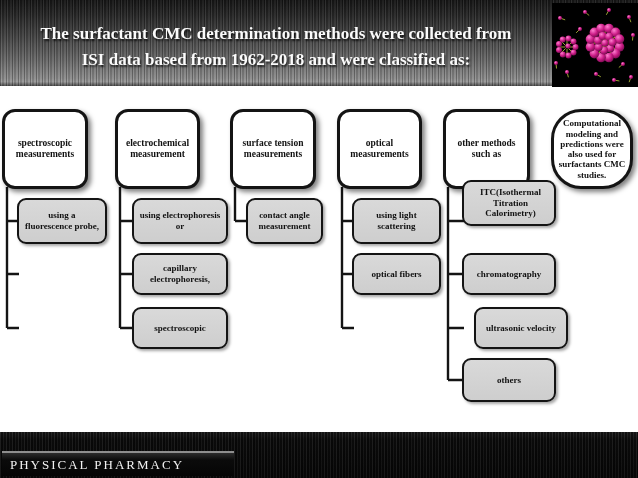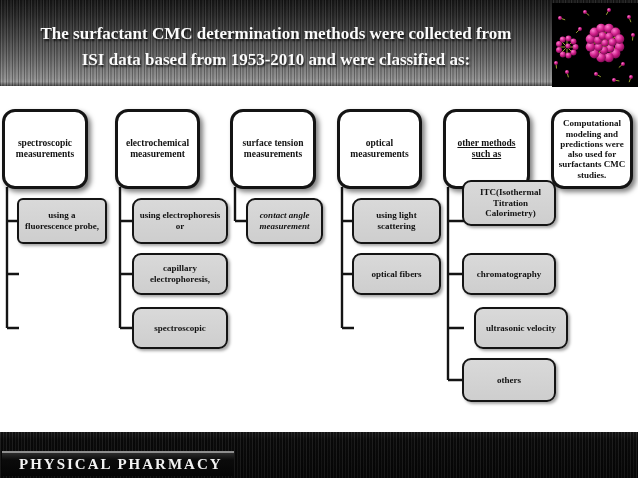--- a/index.html
+++ b/index.html
@@ -34,21 +34,21 @@
   .diagram{position:absolute; inset:0;}
   .connectors{position:absolute; left:0; top:0; pointer-events:none;}
   .parent-box{
     position:absolute; box-sizing:border-box;
     background:#fff; border:3px solid #141414; border-radius:13px;
     box-shadow:3px 3px 5px rgba(0,0,0,.5);
     display:flex; align-items:center; justify-content:center;
     text-align:center; font-weight:bold; font-size:9.5px; line-height:1.2;
     color:#111; padding:10px 4px;
   }
-  .parent-box.note{font-size:9px; line-height:1.14; padding:2px 2px;}
+  .parent-box.note{font-size:9px; line-height:1.14; padding:2px 2px;border-radius:30px;}
   .child-box{
     position:absolute; box-sizing:border-box;
     background:linear-gradient(180deg,#d9d9d9,#cecece);
     border:2px solid #141414; border-radius:9px;
     box-shadow:2px 2px 3px rgba(0,0,0,.35);
     display:flex; align-items:center; justify-content:center;
     text-align:center; font-weight:bold; font-size:9px; line-height:1.2;
     color:#111; padding:1px 5px;
   }
   
@@ -58,33 +58,33 @@
       repeating-linear-gradient(90deg,
         rgba(255,255,255,.06) 0 1px, rgba(0,0,0,.5) 1px 3px,
         rgba(255,255,255,.03) 3px 4px, rgba(0,0,0,.35) 4px 6px),
       linear-gradient(180deg,#222 0%,#101010 18%,#0a0a0a 100%);
   }
   .footer-label{
     position:absolute; left:2px; top:19px; width:232px; height:25px;
     box-sizing:border-box;
     background:linear-gradient(180deg,#2c2c2c,#0b0b0b 30%,#050505);
     border-top:2px solid #8e8e8e;
-    color:#f2f2f2; font-weight:bold; font-size:15px; letter-spacing:2px;
-    line-height:23px; padding-left:17px; white-space:nowrap;
+    color:#f2f2f2; font-weight:normal; font-size:13px; letter-spacing:2px;
+    line-height:23px; padding-left:8px; white-space:nowrap;
   }
 </style>
 </head>
 <body>
 
 <div class="slide">
 
   <div class="header">
     <div class="header-title">
       <div>The surfactant CMC determination methods were collected from</div>
-      <div>ISI data based from 1953-2010 and were classified as:</div>
+      <div>ISI data based from 1962-2018 and were classified as:</div>
     </div>
   </div>
 
   <div class="micelle">
     <svg viewBox="0 0 86 84">
       <defs>
         <radialGradient id="mg" cx="35%" cy="30%" r="75%">
           <stop offset="0%" stop-color="#ff7fd0"></stop>
           <stop offset="55%" stop-color="#cc1d87"></stop>
           <stop offset="100%" stop-color="#750b4e"></stop>
@@ -168,31 +168,31 @@
           <circle cx="4.0" cy="60.0" r="2" fill="url(#mg)"></circle>
         </g>
     </svg>
   </div>
 
   <div class="diagram" id="diagram">
     <svg class="connectors" width="638" height="478">
       <path id="connector-path" d="M 7 187 L 7 328 M 7 221 L 19 221 M 7 274 L 19 274 M 7 328 L 19 328 M 120 187 L 120 328 M 120 221 L 134 221 M 120 274 L 134 274 M 120 328 L 134 328 M 235 187 L 235 221 M 235 221 L 248 221 M 342 187 L 342 328 M 342 221 L 354 221 M 342 274 L 354 274 M 342 328 L 354 328 M 448 187 L 448 380 M 448 221 L 464 221 M 448 274 L 464 274 M 448 328 L 464 328 M 448 380 L 464 380 " fill="none" stroke="#141414" stroke-width="2.4"></path>
     </svg>
   <div class="parent-box" style="left: 2px; top: 109px; width: 86px; height: 80px;">spectroscopic measurements</div>
-      <div class="child-box" style="left: 17px; top: 198px; width: 90px; height: 46px; border-radius: 6px;">using a fluorescence probe,</div>
+      <div class="child-box" style="left: 17px; top: 198px; width: 90px; height: 46px;">using a fluorescence probe,</div>
       <div class="parent-box" style="left: 115px; top: 109px; width: 85px; height: 80px;">electrochemical measurement</div>
       <div class="child-box" style="left: 132px; top: 198px; width: 96px; height: 46px;">using electrophoresis or</div>
       <div class="child-box" style="left: 132px; top: 253px; width: 96px; height: 42px;">capillary electrophoresis,</div>
       <div class="child-box" style="left: 132px; top: 307px; width: 96px; height: 42px;">spectroscopic</div>
       <div class="parent-box" style="left: 230px; top: 109px; width: 86px; height: 80px;">surface tension measurements</div>
-      <div class="child-box" style="left: 246px; top: 198px; width: 77px; height: 46px; font-style: italic;">contact angle measurement</div>
+      <div class="child-box" style="left: 246px; top: 198px; width: 77px; height: 46px;">contact angle measurement</div>
       <div class="parent-box" style="left: 337px; top: 109px; width: 85px; height: 80px;">optical measurements</div>
       <div class="child-box" style="left: 352px; top: 198px; width: 89px; height: 46px;">using light scattering</div>
       <div class="child-box" style="left: 352px; top: 253px; width: 89px; height: 42px;">optical fibers</div>
-      <div class="parent-box" style="left: 443px; top: 109px; width: 87px; height: 80px; text-decoration: underline;">other methods such as</div>
+      <div class="parent-box" style="left: 443px; top: 109px; width: 87px; height: 80px;">other methods such as</div>
       <div class="child-box" style="left: 462px; top: 180px; width: 94px; height: 46px; padding-left: 8px;">ITC(Isothermal Titration Calorimetry)</div>
       <div class="child-box" style="left: 462px; top: 253px; width: 94px; height: 42px;">chromatography</div>
       <div class="child-box" style="left: 462px; top: 307px; width: 94px; height: 42px; margin-left: 12px;">ultrasonic velocity</div>
       <div class="child-box" style="left: 462px; top: 358px; width: 94px; height: 44px;">others</div>
       <div class="parent-box note" style="left: 551px; top: 109px; width: 82px; height: 80px;">Computational modeling and predictions were also used for surfactants CMC studies.</div>
     </div>
 
   <div class="footer">
     <div class="footer-label">PHYSICAL PHARMACY</div>
   </div>

